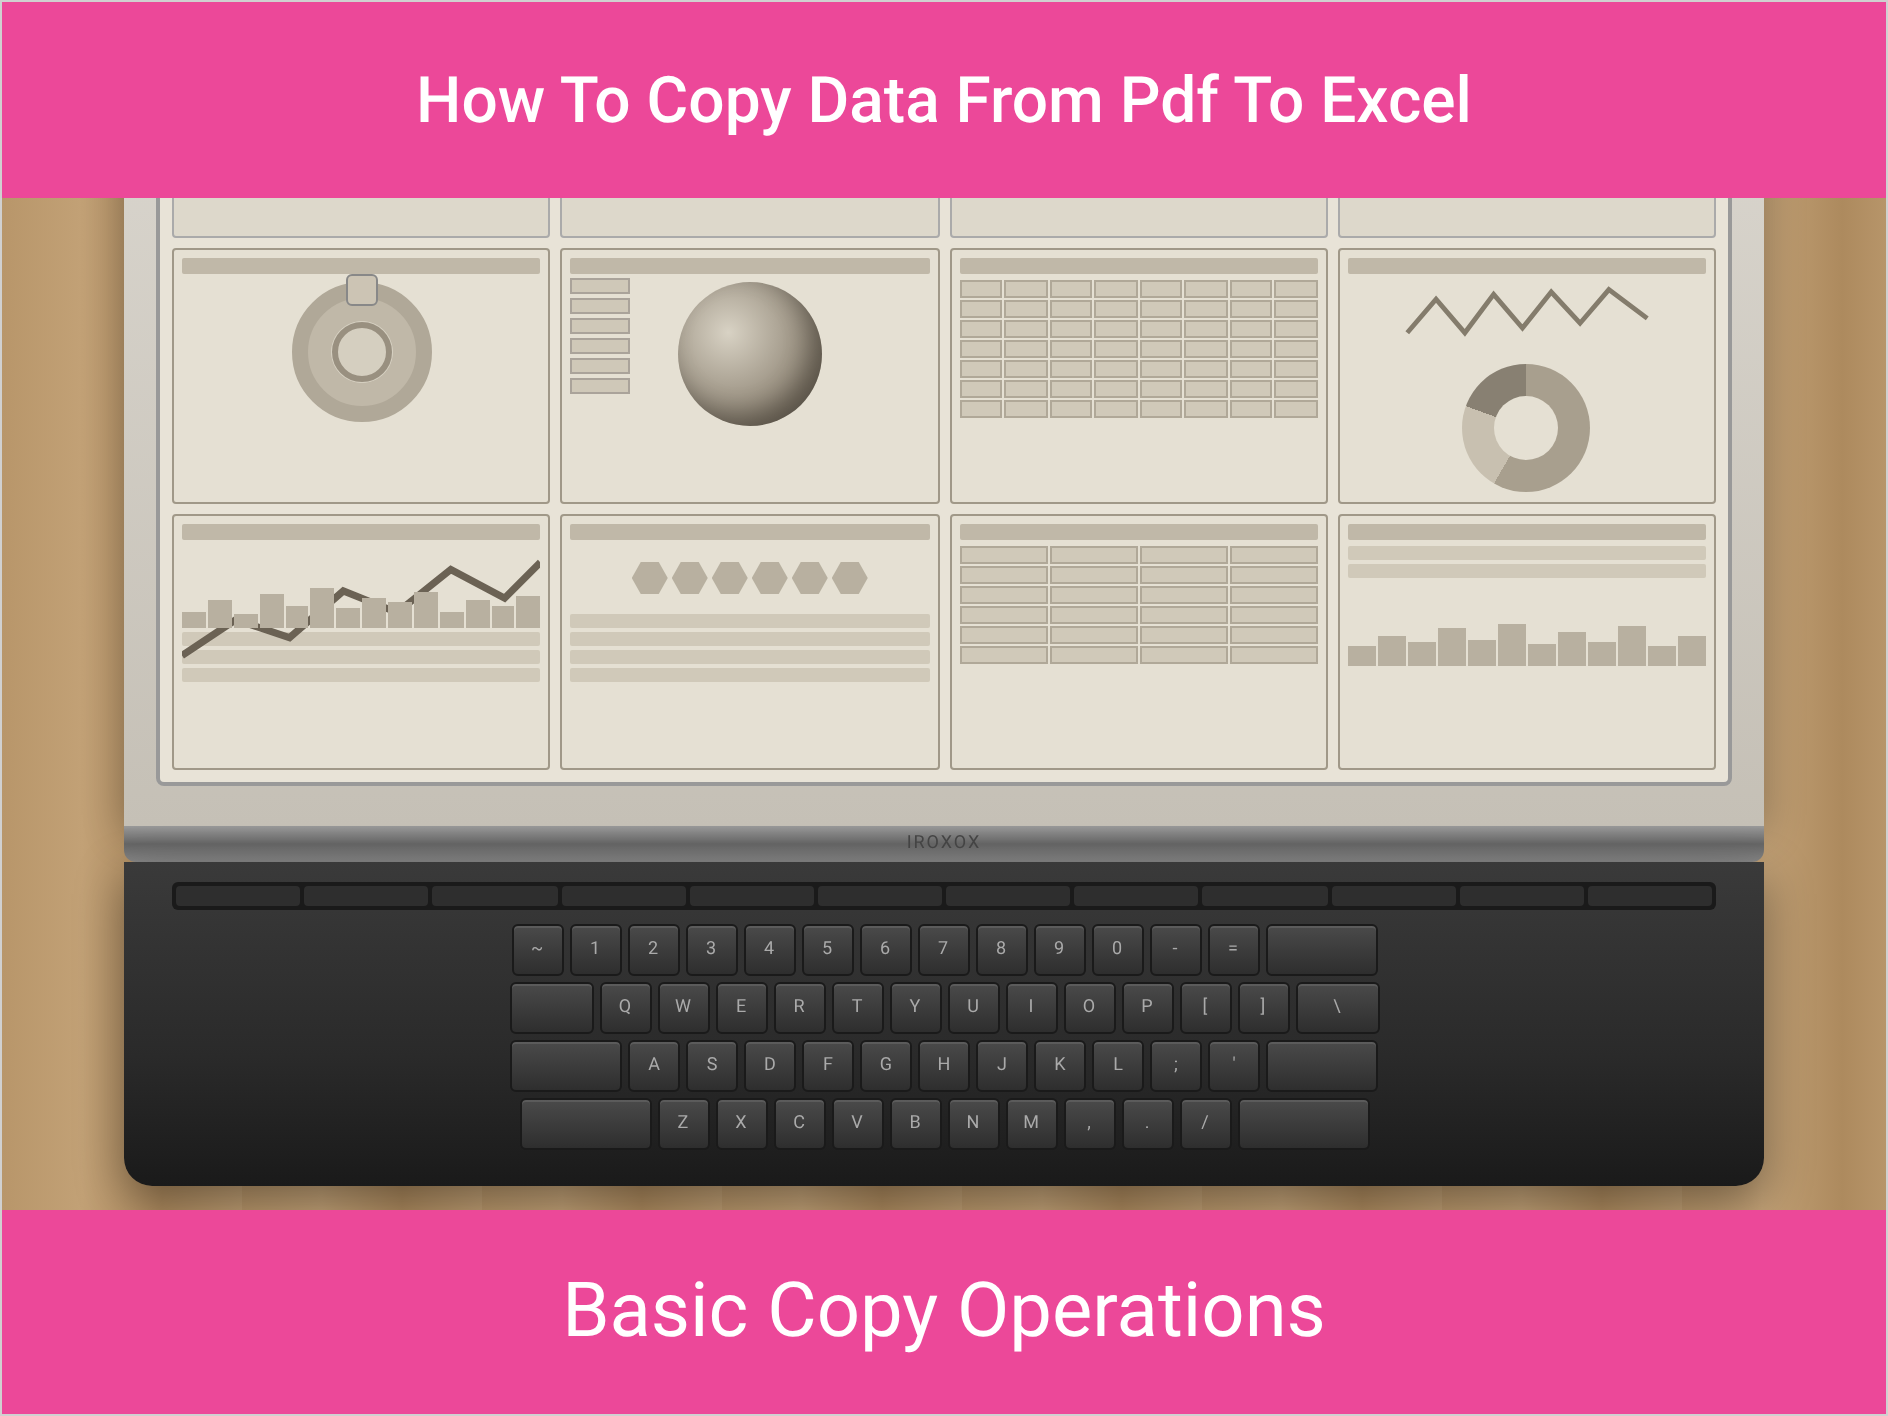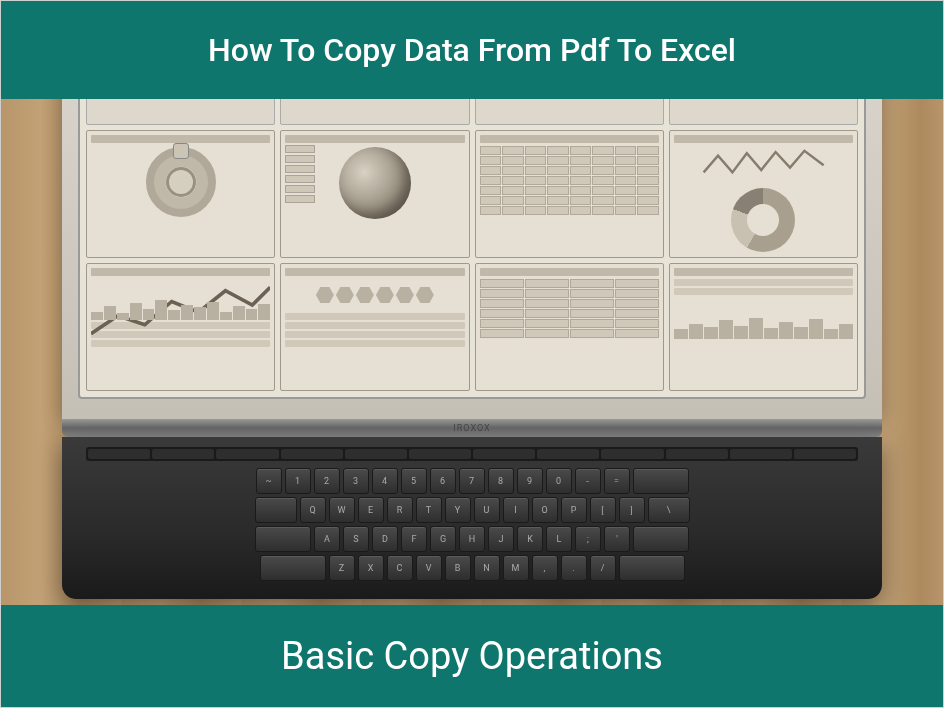--- a/index.html
+++ b/index.html
@@ -1,21 +1,21 @@
 <!DOCTYPE html>
 <html><head>
 <meta charset="utf-8">
 <style>
 *{margin:0;padding:0;box-sizing:border-box}
 body{width:944px;height:708px;overflow:hidden;font-family:-apple-system,BlinkMacSystemFont,"Segoe UI",Roboto,sans-serif;background:#fff}
 .frame{width:944px;height:708px;position:relative;border:1px solid #d0d0d0}
-.banner{background:#0f766e;color:#fff;display:flex;align-items:center;justify-content:center;width:100%}
+.banner{background:#ec4899;color:#fff;display:flex;align-items:center;justify-content:center;width:100%}
 .banner-top{height:98px;font-size:32px;font-weight:500}
 .banner-bot{position:absolute;bottom:0;height:102px;font-size:38px;font-weight:400}
-.hero{position:absolute;top:98px;left:0;right:0;bottom:102px;background:linear-gradient(180deg,#c9a87a 0%,#b89668 50%,#9d7e55 100%);display:flex;justify-content:center;align-items:center;overflow:hidden}
+.hero{position:absolute;top:98px;left:0;right:0;bottom:102px;background:linear-gradient(180deg,#c9a87a 0%,#b89668 50%,#9d7e55 100%);display:flex;justify-content:center;align-items:flex-start;overflow:hidden}
 .wood{position:absolute;inset:0;background:repeating-linear-gradient(90deg,#b8966a 0px,#c2a176 40px,#ad8a5e 80px,#bf9e73 120px)}
 .laptop{position:relative;width:820px;margin-top:-30px;z-index:2}
 .screen-bezel{background:linear-gradient(180deg,#d8d4cc,#c5c0b6);border-radius:12px 12px 0 0;padding:14px 16px 20px;box-shadow:0 4px 20px rgba(0,0,0,.3)}
 .screen{background:#e8e3d7;border:2px solid #999;border-radius:4px;height:310px;padding:6px;display:grid;grid-template-columns:1fr 1fr 1fr 1fr;grid-template-rows:28px 1fr 1fr;gap:5px}
 .header-row{grid-column:1/5;display:flex;gap:5px}
 .hbox{flex:1;background:#ddd8cb;border:1px solid #aaa;border-radius:2px}
 .panel{background:#e5e0d3;border:1px solid #a09888;border-radius:2px;padding:4px;position:relative;overflow:hidden}
 .ptitle{height:8px;background:#c0b8a8;margin-bottom:3px;border-radius:1px}
 .dial{width:70px;height:70px;border-radius:50%;border:8px solid #b0a898;margin:4px auto;position:relative;background:radial-gradient(circle,#d5cfc0 40%,#c0b8a8 41%)}
 .dial::before{content:"";position:absolute;inset:12px;border-radius:50%;border:3px solid #999080}

